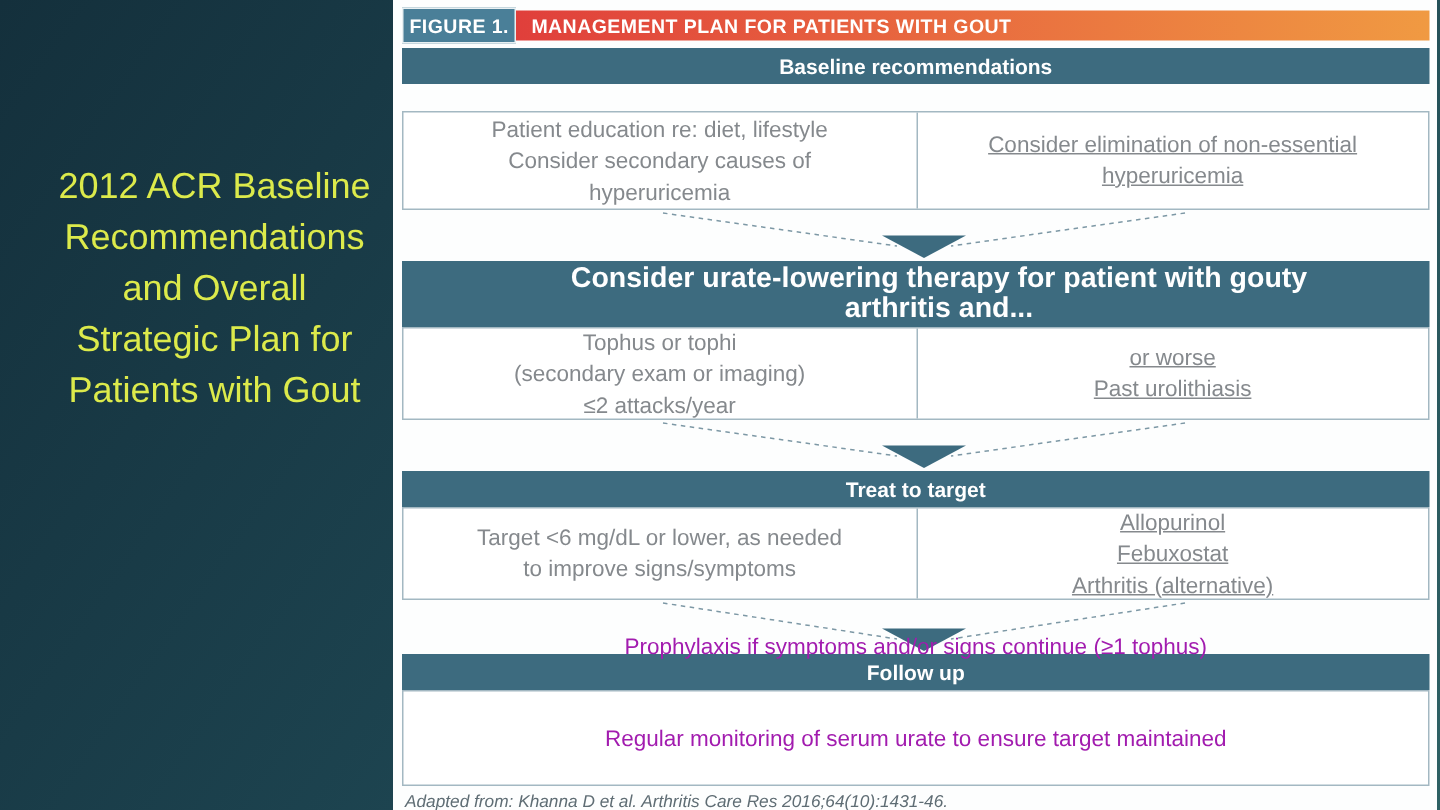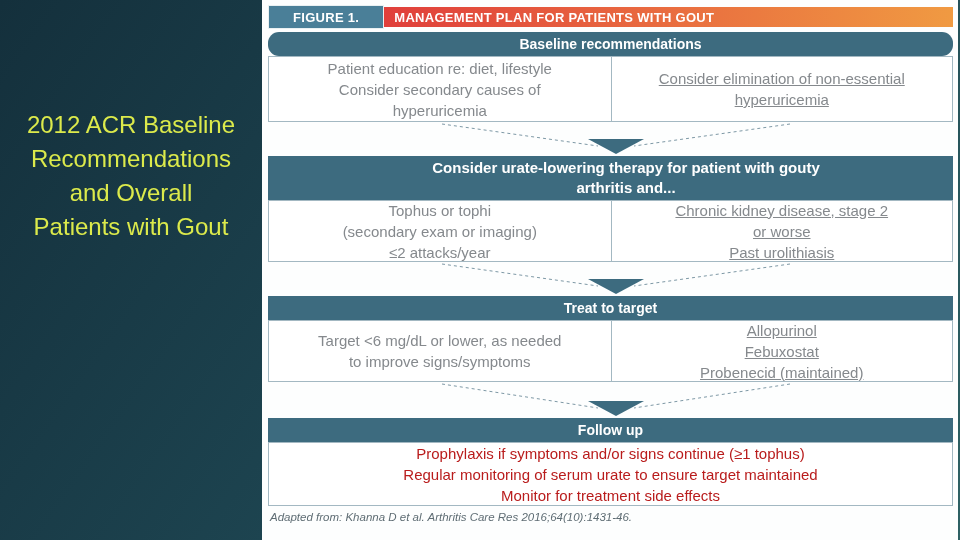--- a/index.html
+++ b/index.html
@@ -6,76 +6,77 @@
   body{
     width:960px;height:540px;overflow:hidden;position:relative;
     font-family:"Liberation Sans",sans-serif;
     background:linear-gradient(125deg,#14303c 0%,#1d4450 48%,#2e6164 100%);
   }
   
   .sidebar{
     position:absolute;left:0;top:0;width:262px;height:540px;
   }
   .sidebar-title{
-    position:absolute;top:108px;left:4px;width:254px;
+    position:absolute;top:108px;left:16px;width:254px;
     text-align:center;color:#dcea4b;font-size:24px;line-height:34px;font-weight:400;
   }
   .sidebar-title .ln{display:block;}
   
   .panel{
     position:absolute;left:262px;top:0;width:696px;height:540px;
     background:#fdfefe;box-sizing:border-box;padding:5px 5px 0 6px;
   }
   .fig-header{display:flex;height:24px;}
   .fig-label{
     background:#4a7f98;color:#fff;font-weight:bold;font-size:13px;
-    display:flex;align-items:center;padding:0 24px;letter-spacing:.3px;
+    display:flex;align-items:center;padding:0 4px;letter-spacing:.3px;
     border:1px solid #e9f0f2;box-sizing:border-box;
   }
   .fig-title{
     flex:1;background:linear-gradient(90deg,#e03f3b 0%,#e8683f 45%,#f09a42 100%);
     color:#fff;font-weight:bold;font-size:13px;letter-spacing:.3px;
     display:flex;align-items:center;padding:0 10px;margin:2px 0;
   }
   .bar{
     background:#3d6b7f;color:#fff;font-weight:bold;text-align:center;
     font-size:14px;display:flex;flex-direction:column;justify-content:center;
   }
   .bar.single{height:24px;}
-  .bar.baseline{margin-top:3px;border-radius:11px;}
-  .bar.double{height:44px;line-height:20px;font-size:15px;padding-left:31px;}
+  .bar.baseline{margin-top:3px;}
+  .bar.double{height:44px;line-height:20px;font-size:19px;padding-left:31px;}
   .rowbox{
     border:1px solid #a3b8c2;display:flex;box-sizing:border-box;background:#fff;
   }
   .cell{
     width:50%;box-sizing:border-box;display:flex;flex-direction:column;
     justify-content:center;text-align:center;color:#85898d;font-size:15px;line-height:21px;
     padding:2px 6px;
   }
   .cell.right{border-left:1px solid #a3b8c2;text-decoration:underline;}
-  .row-tall{height:66px;}
+  .row-tall{height:66px;margin-top:18px;}
   .row-mid{height:62px;}
   .arrowzone{height:34px;display:block;}
   .followbox{
     border:1px solid #a3b8c2;box-sizing:border-box;height:64px;
     display:flex;flex-direction:column;justify-content:center;text-align:center;
-    color:#b91c1c;font-size:15px;line-height:21px;background:#fff;
+    color:#a21caf;font-size:15px;line-height:21px;background:#fff;gap:40px;
   }
   .citation{
     margin-top:5px;font-size:11.5px;font-style:italic;color:#5f6d74;padding-left:2px;
   }
 </style>
 </head>
 <body>
 
 <div class="sidebar">
   <div class="sidebar-title">
     <span class="ln">2012 ACR Baseline</span>
     <span class="ln">Recommendations</span>
     <span class="ln">and Overall</span>
+    <span class="ln">Strategic Plan for</span>
     <span class="ln">Patients with Gout</span>
   </div>
 </div>
 
 <div class="panel">
 
   <div class="fig-header">
     <div class="fig-label">FIGURE 1.</div>
     <div class="fig-title">MANAGEMENT PLAN FOR PATIENTS WITH GOUT</div>
   </div>
@@ -105,21 +106,20 @@
     <span>arthritis and...</span>
   </div>
 
   <div class="rowbox row-mid">
     <div class="cell">
       <span>Tophus or tophi</span>
       <span>(secondary exam or imaging)</span>
       <span>≤2 attacks/year</span>
     </div>
     <div class="cell right">
-      <span>Chronic kidney disease, stage 2</span>
       <span>or worse</span>
       <span>Past urolithiasis</span>
     </div>
   </div>
 
   <svg class="arrowzone" width="696" height="34" viewBox="0 0 696 34">
     <line x1="174" y1="2" x2="330" y2="24" stroke="#7d98a5" stroke-width="1" stroke-dasharray="3,3"></line>
     <line x1="522" y1="2" x2="366" y2="24" stroke="#7d98a5" stroke-width="1" stroke-dasharray="3,3"></line>
     <polygon points="320,17 376,17 348,32" fill="#3d6b7f"></polygon>
   </svg>
@@ -127,21 +127,21 @@
   <div class="bar single">Treat to target</div>
 
   <div class="rowbox row-mid">
     <div class="cell">
       <span>Target &lt;6 mg/dL or lower, as needed</span>
       <span>to improve signs/symptoms</span>
     </div>
     <div class="cell right">
       <span>Allopurinol</span>
       <span>Febuxostat</span>
-      <span>Probenecid (maintained)</span>
+      <span>Arthritis (alternative)</span>
     </div>
   </div>
 
   <svg class="arrowzone" style="height:36px" width="696" height="36" viewBox="0 0 696 36">
     <line x1="174" y1="2" x2="330" y2="26" stroke="#7d98a5" stroke-width="1" stroke-dasharray="3,3"></line>
     <line x1="522" y1="2" x2="366" y2="26" stroke="#7d98a5" stroke-width="1" stroke-dasharray="3,3"></line>
     <polygon points="320,19 376,19 348,34" fill="#3d6b7f"></polygon>
   </svg>
 
   <div class="bar single">Follow up</div>

